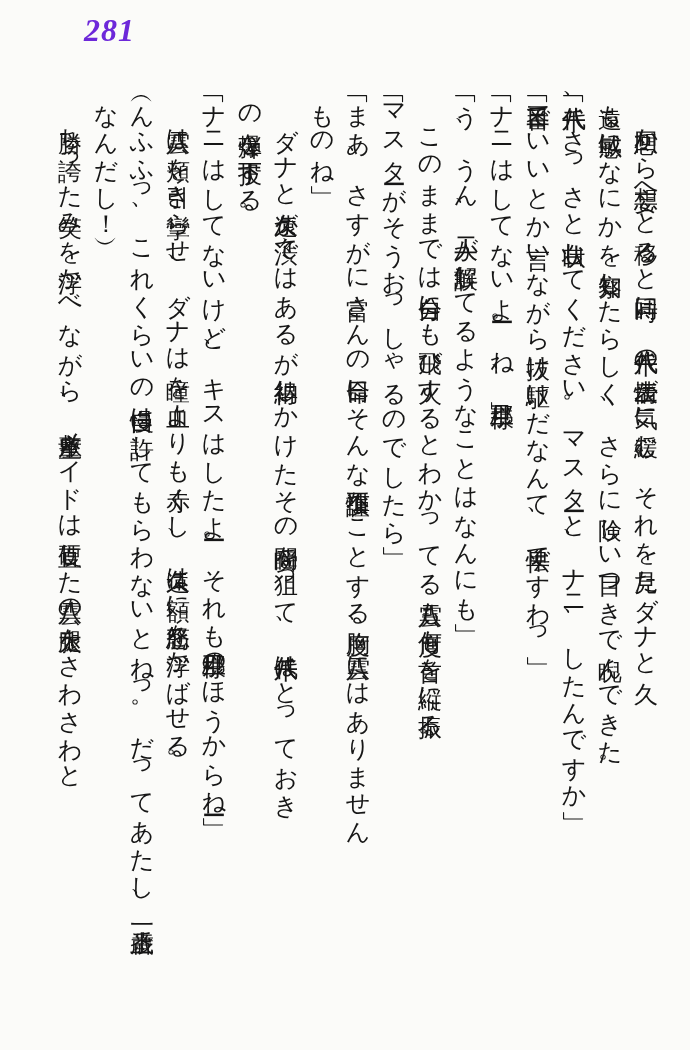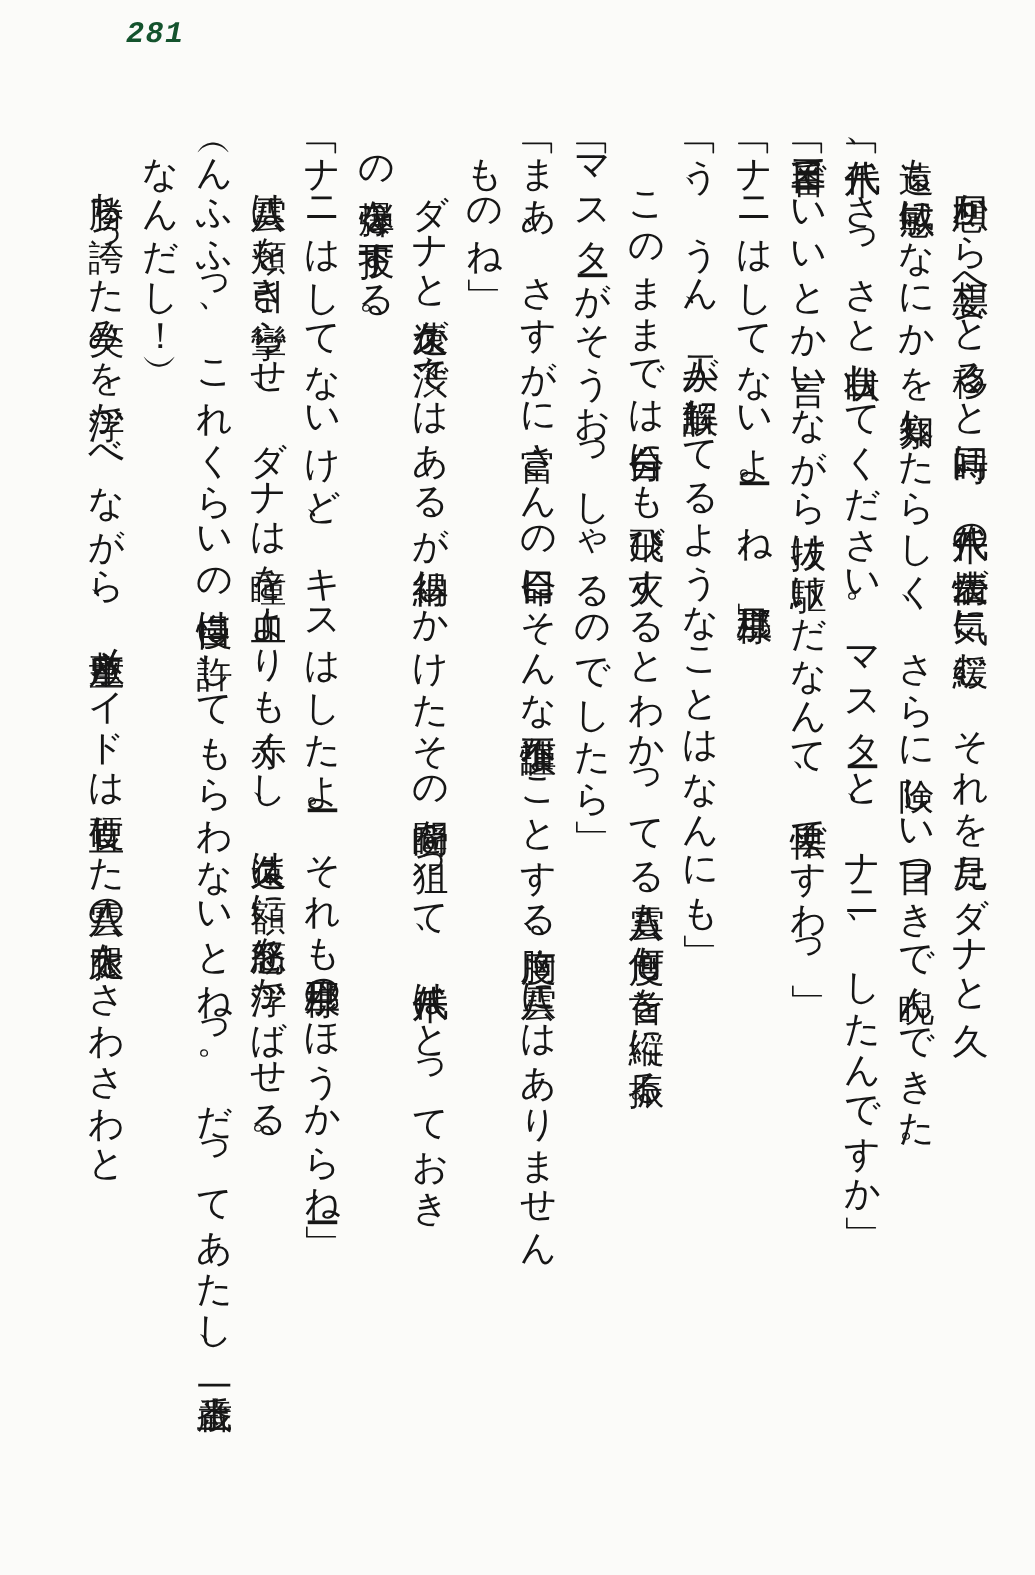--- a/index.html
+++ b/index.html
@@ -14,26 +14,26 @@
     position: relative;
     width: 690px;
     height: 1050px;
     background: #fbfbf9;
     font-family: "Liberation Serif", serif;
   }
   .page-number {
     position: absolute;
     top: 12px;
     left: 84px;
-    font-size: 20px;
+    font-size: 32px;
     font-style: italic;
     font-weight: 600;
-    color: #14532d;
+    color: #6d28d9;
     letter-spacing: 1px;
-    font-family: Liberation Mono, monospace;
+    font-family: Liberation Serif, serif;
   }
   .text-body {
     position: absolute;
     top: 88px;
     right: 26px;
     height: 936px;
     writing-mode: vertical-rl;
     text-orientation: mixed;
     font-size: 24px;
     line-height: 36px;

